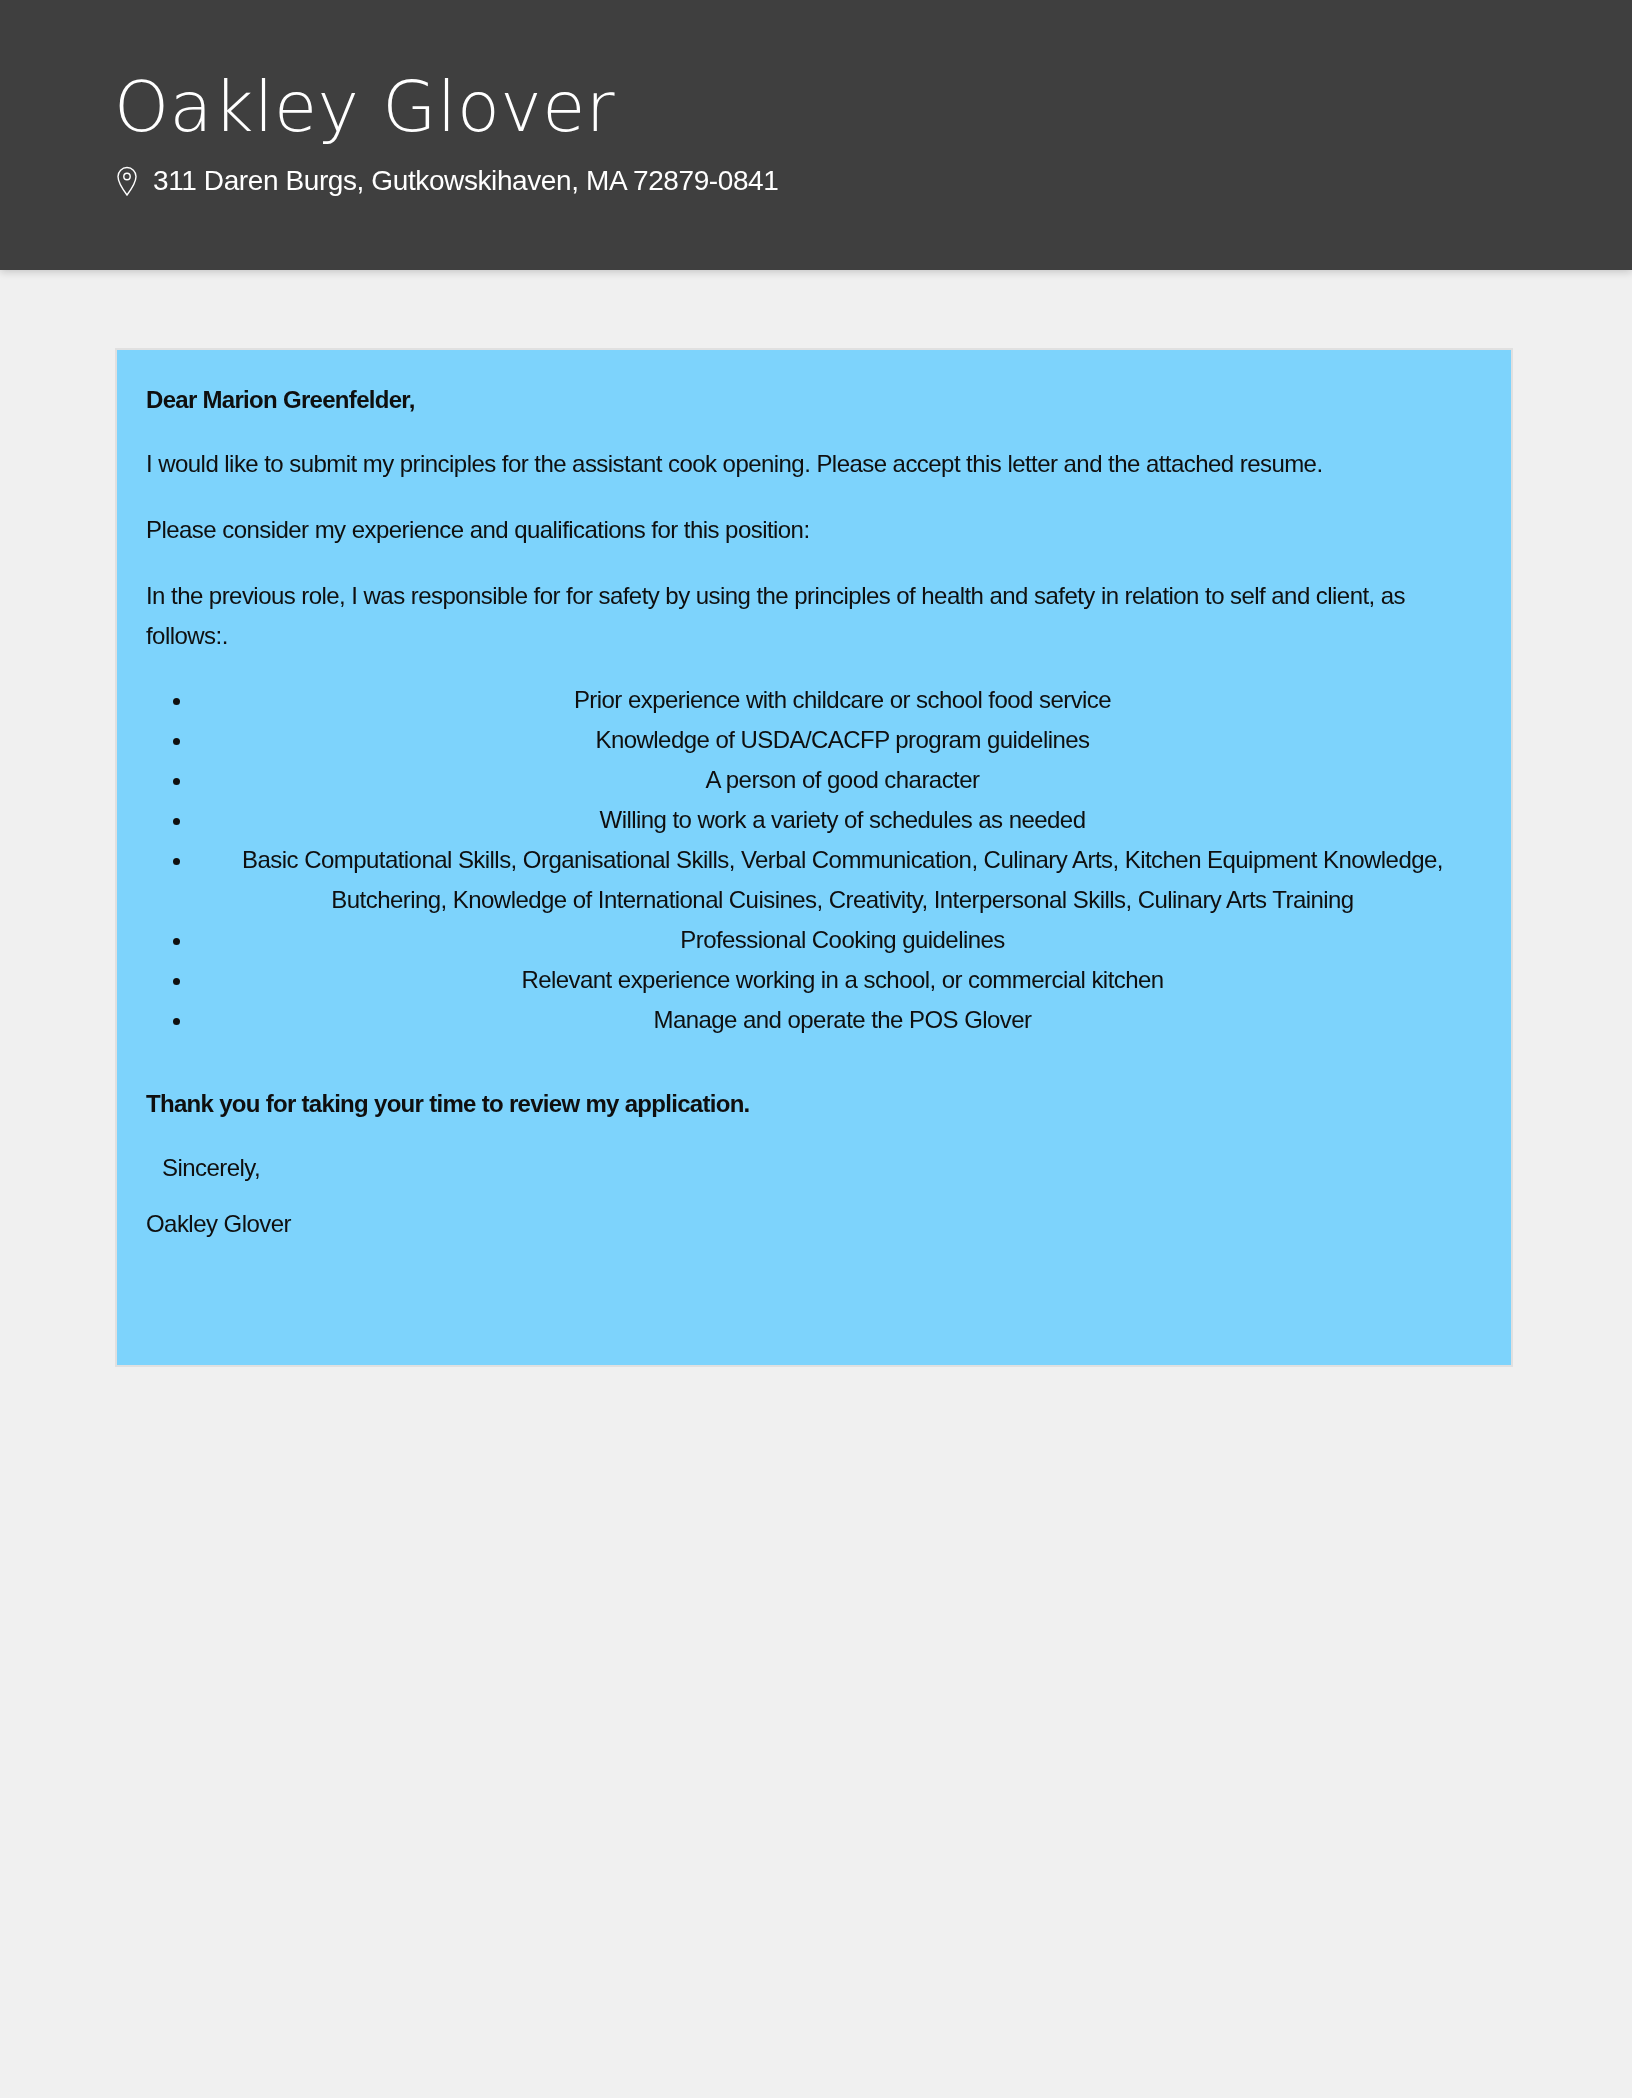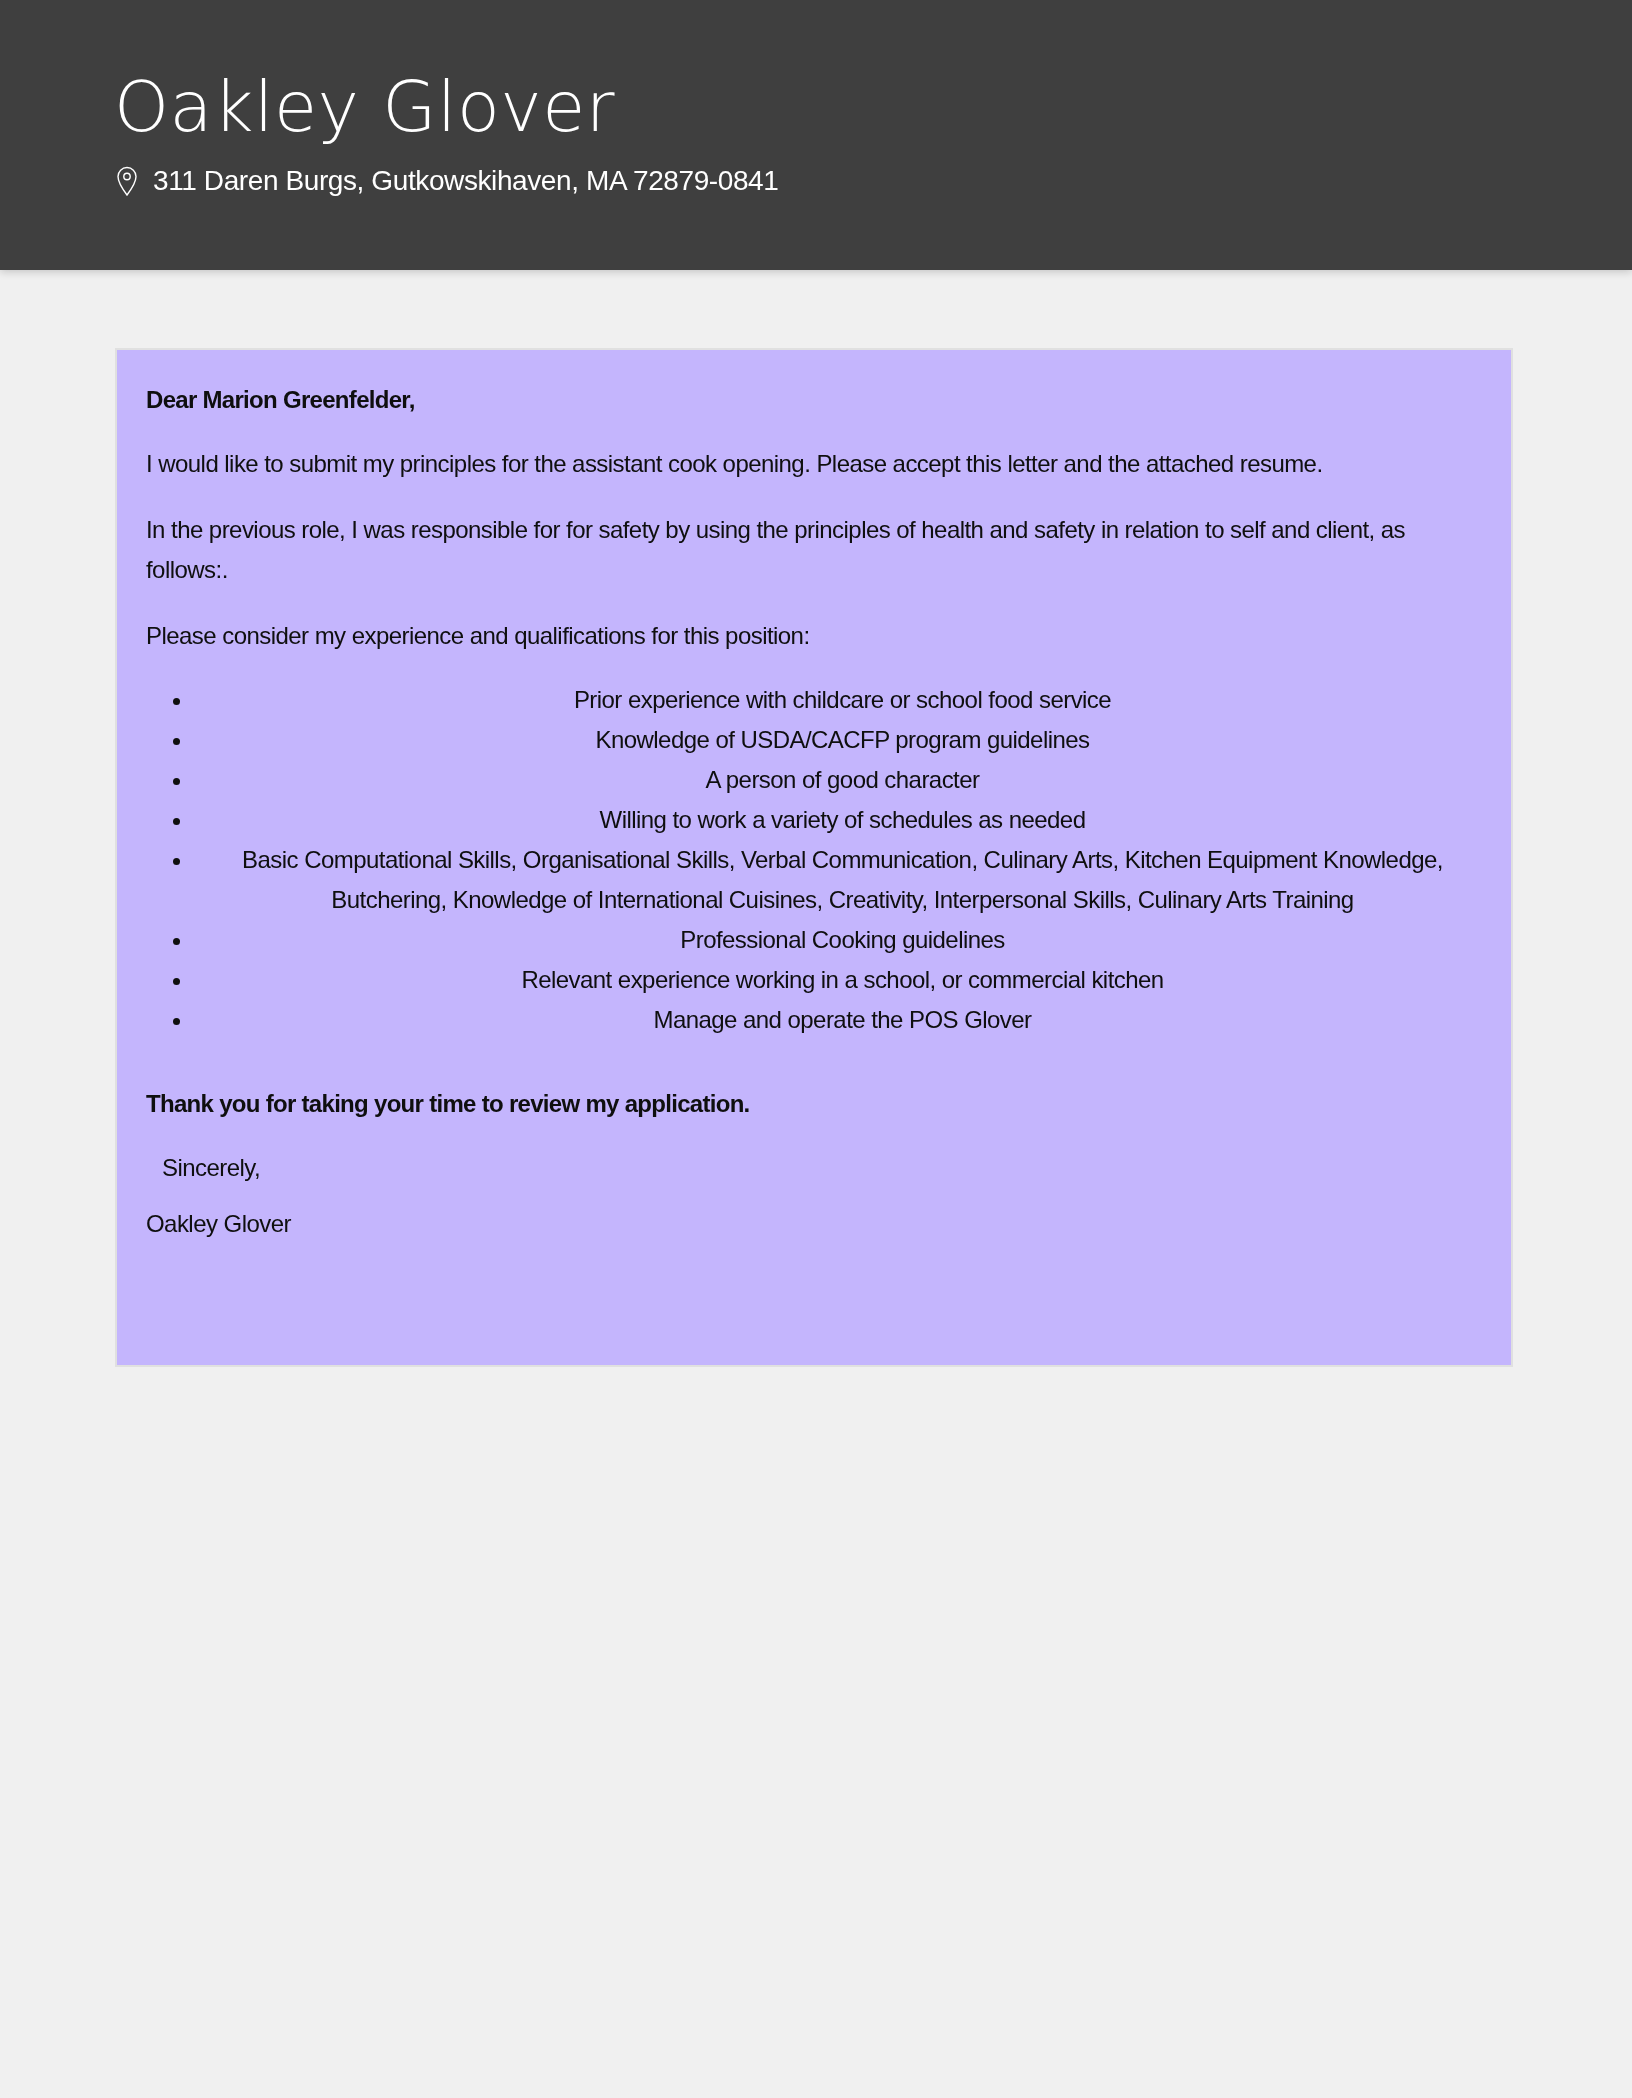--- a/index.html
+++ b/index.html
@@ -51,21 +51,21 @@
     font-size: 28px;
     letter-spacing: -0.4px;
     color: #ffffff;
   }
   .card {
     position: absolute;
     left: 115px;
     top: 348px;
     width: 1398px;
     height: 1019px;
-    background: #c4b5fd;
+    background: #7dd3fc;
     border: 2px solid #e0e0e0;
     box-sizing: border-box;
   }
   .content {
     position: absolute;
     left: 29px;
     top: 30px;
     width: 1345px;
     font-size: 24px;
     line-height: 40px;
@@ -96,22 +96,22 @@
       </svg>
     </span>
     <span class="address">311 Daren Burgs, Gutkowskihaven, MA 72879-0841</span>
   </div>
 </div>
 
 <div class="card">
   <div class="content">
     <p class="salutation">Dear Marion Greenfelder,</p>
     <p>I would like to submit my principles for the assistant cook opening. Please accept this letter and the attached resume.</p>
+    <p>Please consider my experience and qualifications for this position:</p>
     <p>In the previous role, I was responsible for for safety by using the principles of health and safety in relation to self and client, as follows:.</p>
-    <p>Please consider my experience and qualifications for this position:</p>
     <ul>
       <li>Prior experience with childcare or school food service</li>
       <li>Knowledge of USDA/CACFP program guidelines</li>
       <li>A person of good character</li>
       <li>Willing to work a variety of schedules as needed</li>
       <li>Basic Computational Skills, Organisational Skills, Verbal Communication, Culinary Arts, Kitchen Equipment Knowledge, Butchering, Knowledge of International Cuisines, Creativity, Interpersonal Skills, Culinary Arts Training</li>
       <li>Professional Cooking guidelines</li>
       <li>Relevant experience working in a school, or commercial kitchen</li>
       <li>Manage and operate the POS Glover</li>
     </ul>

